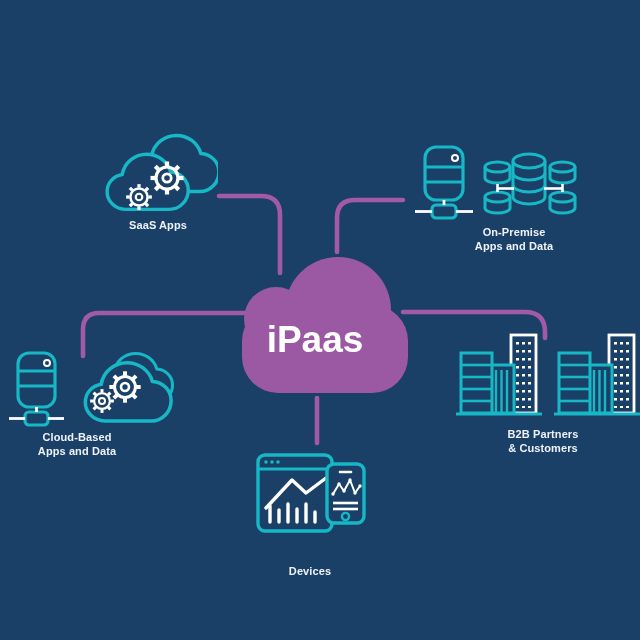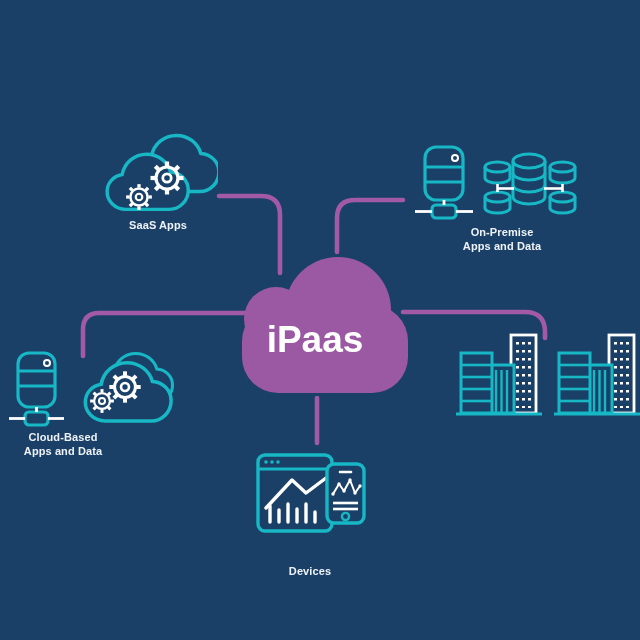--- a/index.html
+++ b/index.html
@@ -197,28 +197,32 @@
       <line x1="83" y1="55" x2="108" y2="55" stroke="#fff" stroke-width="2.6"></line>
       <line x1="83" y1="61" x2="108" y2="61" stroke="#fff" stroke-width="2.6"></line>
       <circle cx="95.5" cy="68.5" r="3.6" fill="none" stroke="#17b7c5" stroke-width="2.4"></circle>
     </g>
   </svg>
 
   <div class="node-label" style="left:158px;top:219px">
     <span>SaaS Apps</span>
   </div>
 
-  <div class="node-label" style="left:502px;top:226px">
+  <div class="node-label" style="left:514px;top:226px">
     <span>On-Premise</span><br>
     <span>Apps and Data</span>
   </div>
 
-  <div class="node-label" style="left:63px;top:431px">
+  <div class="node-label" style="left:77px;top:431px">
     <span>Cloud-Based</span><br>
     <span>Apps and Data</span>
   </div>
 
+  <div class="node-label" style="left:543px;top:428px">
+    <span>B2B Partners</span><br>
+    <span>&amp; Customers</span>
+  </div>
 
   <div class="node-label" style="left:310px;top:565px">
     <span>Devices</span>
   </div>
 
 </div>
 
 </body></html>

